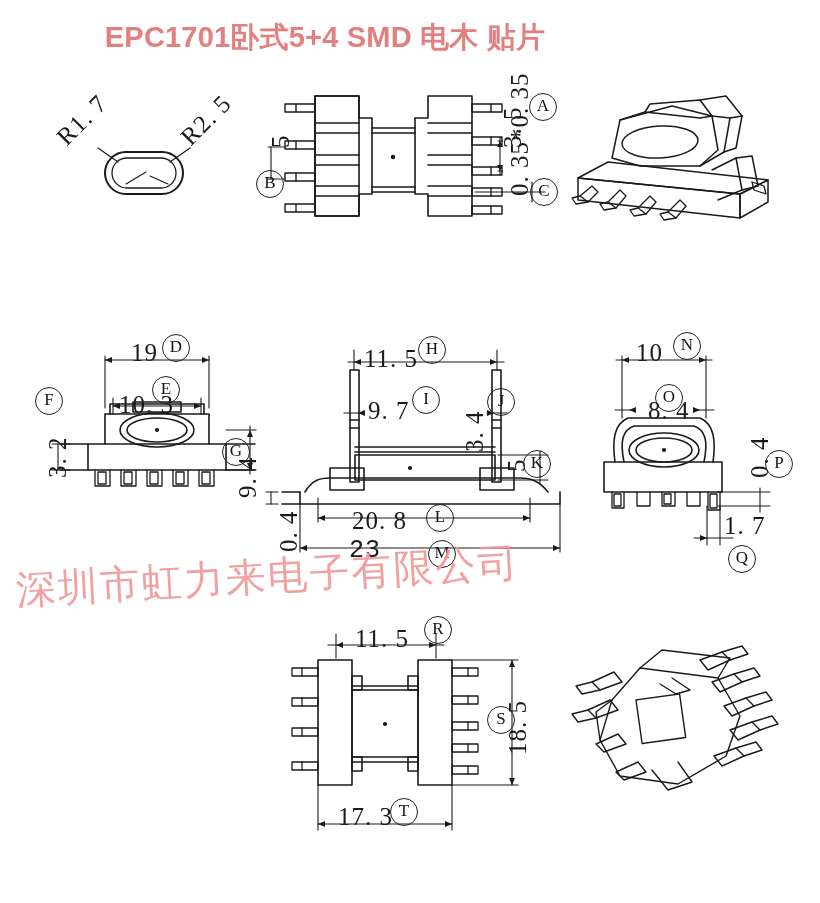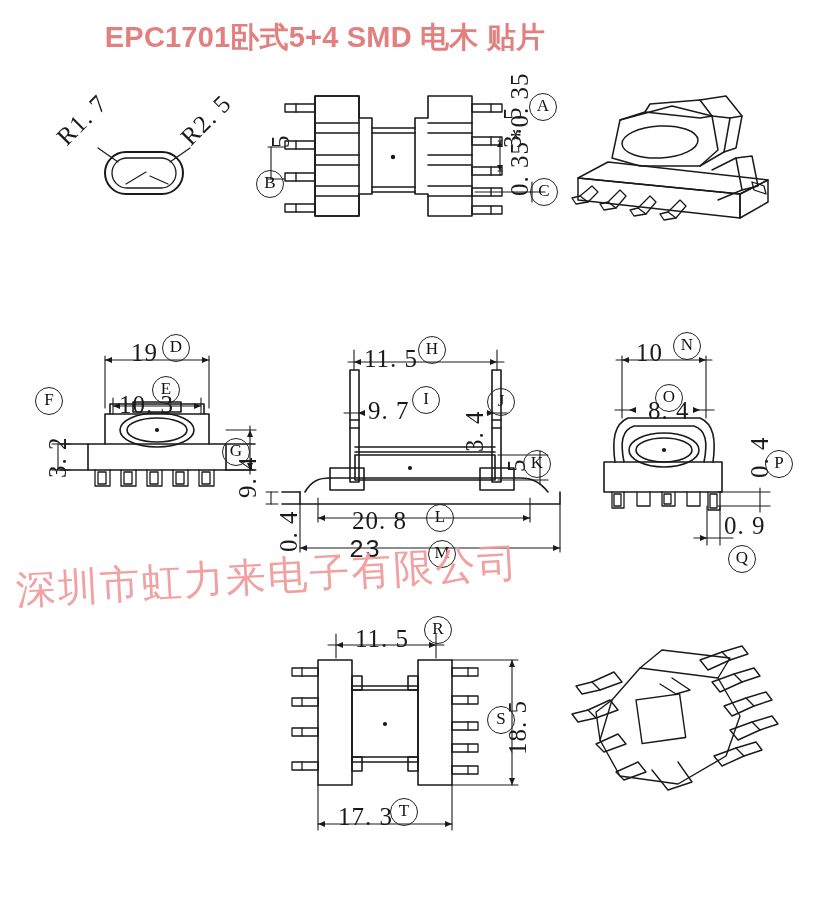--- a/index.html
+++ b/index.html
@@ -427,21 +427,21 @@
 
   <div class="dim" style="left:636px;top:340px;">10</div>
   <div class="mk" style="left:673px;top:332px;">N</div>
 
   <div class="dim" style="left:629px;top:398px;margin-left:19px;">8. 4</div>
   <div class="mk" style="left:655px;top:384px;">O</div>
 
   <div class="dim rot90" style="left:747px;top:478px;">0. 4</div>
   <div class="mk" style="left:765px;top:450px;">P</div>
 
-  <div class="dim" style="left:724px;top:513px;">0. 9</div>
+  <div class="dim" style="left:724px;top:513px;">1. 7</div>
   <div class="mk" style="left:728px;top:545px;">Q</div>
 
   <div class="dim" style="left:355px;top:626px;">11. 5</div>
   <div class="mk" style="left:424px;top:616px;">R</div>
 
   <div class="dim rot90" style="left:505px;top:755px;">18. 5</div>
   <div class="mk" style="left:487px;top:706px;">S</div>
 
   <div class="dim" style="left:338px;top:804px;text-align:center;">17. 3</div>
   <div class="mk" style="left:390px;top:798px;">T</div>

